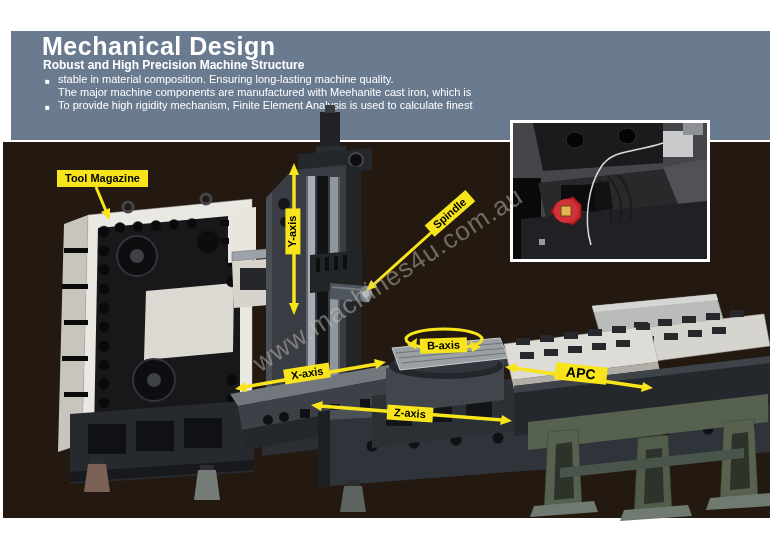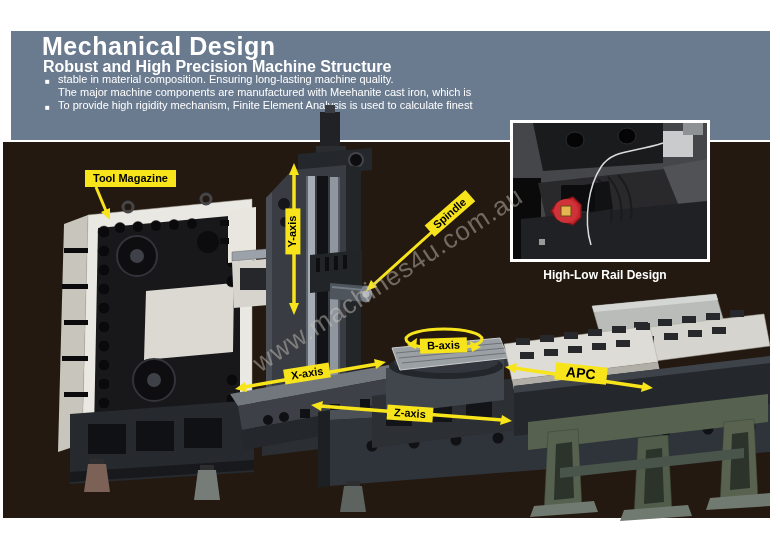--- a/index.html
+++ b/index.html
@@ -1,35 +1,35 @@
 <!DOCTYPE html>
 <html><head>
 <meta charset="utf-8">
 <style>
   html,body{margin:0;padding:0;background:#ffffff;}
   .stage{position:relative;width:780px;height:550px;background:#ffffff;overflow:hidden;
          font-family:"Liberation Sans",sans-serif;}
   
   .band{position:absolute;left:11px;top:31px;width:759px;height:109px;background:#6a7b90;z-index:1;}
   .title{position:absolute;left:31px;top:1px;color:#fff;font-weight:bold;font-size:25px;letter-spacing:0.5px;}
-  .subtitle{position:absolute;left:32px;top:27px;color:#fff;font-weight:bold;font-size:16px;}
+  .subtitle{position:absolute;left:32px;top:27px;color:#fff;font-weight:bold;font-size:12px;}
   .bullets{position:absolute;left:34px;top:42px;color:#fff;font-size:11px;line-height:13px;}
   .bullet-item{position:relative;padding-left:13px;}
   .bullet-glyph{position:absolute;left:0;top:2px;font-size:8px;}
   
   .photo-svg{position:absolute;left:0;top:0;width:780px;height:550px;z-index:2;}
   
   .inset{position:absolute;left:510px;top:120px;width:194px;height:136px;border:3px solid #ffffff;
          background:#434447;z-index:3;}
   .inset-caption{position:absolute;left:505px;top:268px;width:200px;text-align:center;color:#ffffff;
          font-weight:bold;font-size:12px;z-index:3;}
   
   .lbl{position:absolute;background:#f8e41a;color:#000;font-weight:bold;font-size:11px;
        padding:1px 7px;white-space:nowrap;z-index:4;transform-origin:center;line-height:13px;}
-  .lbl-tool{left:57px;top:170px;padding:2px 8px;margin-left:28px;}
+  .lbl-tool{left:57px;top:170px;padding:2px 8px;}
   .lbl-y{left:270px;top:224px;transform:rotate(-90deg);}
   .lbl-spindle{left:423px;top:206px;transform:rotate(-41deg);}
   .lbl-b{left:420px;top:338px;transform:rotate(-2deg);}
   .lbl-x{left:284px;top:366px;transform:rotate(-9deg);}
   .lbl-z{left:387px;top:406px;transform:rotate(4deg);}
   .lbl-apc{left:555px;top:365px;transform:rotate(6deg);font-size:14px;padding:2px 11px;}
   
   .watermark{position:absolute;left:223px;top:264px;width:330px;text-align:center;z-index:5;
        font-size:26px;color:rgba(205,198,186,0.47);transform:rotate(-33deg);letter-spacing:1px;}
 </style>
@@ -312,21 +312,20 @@
       <path d="M 105,52 C 115,62 120,78 118,96 M 95,54 C 105,64 110,80 108,98 M 85,56 C 95,66 100,82 98,100" stroke="#1b1b1e" stroke-width="2" fill="none"></path>
       <polygon points="70,62 96,58 100,86 74,90" fill="#111214"></polygon>
       <rect x="48" y="62" width="34" height="26" rx="2" fill="#0c0c0e"></rect>
       <polygon points="44,80 60,74 68,82 68,94 60,102 44,96 38,88" fill="#c4252b" stroke="#7e1418" stroke-width="1.5"></polygon>
       <circle cx="53" cy="88" r="12" fill="#cf3238"></circle>
       <rect x="48" y="83" width="10" height="10" fill="#e3b64f" stroke="#6b4a12" stroke-width="1"></rect>
       <path d="M 150,20 C 120,30 100,26 88,44 M 88,44 C 76,62 70,96 78,122" stroke="#d8dadc" stroke-width="1.5" fill="none"></path>
       <rect x="26" y="116" width="6" height="6" fill="#9a9a9a"></rect>
     </svg>
   </div>
-  <div class="inset-caption">High-Low Rail Design</div>
 
   <div class="lbl lbl-tool">Tool Magazine</div>
   <div class="lbl lbl-y">Y-axis</div>
   <div class="lbl lbl-spindle">Spindle</div>
   <div class="lbl lbl-b">B-axis</div>
   <div class="lbl lbl-x">X-axis</div>
   <div class="lbl lbl-z">Z-axis</div>
   <div class="lbl lbl-apc">APC</div>
 
   <div class="watermark">www.machines4u.com.au</div>

